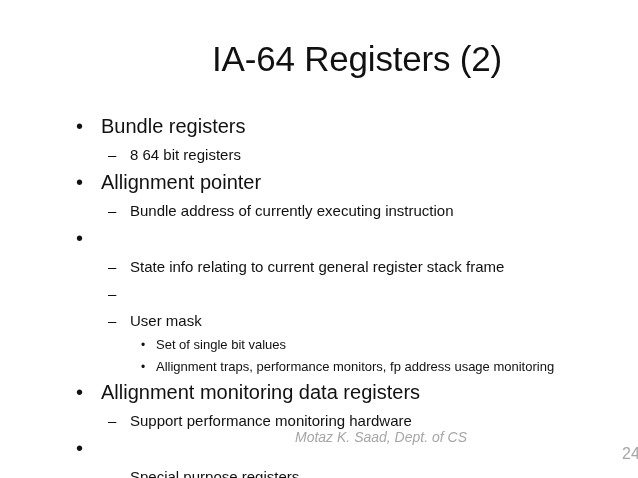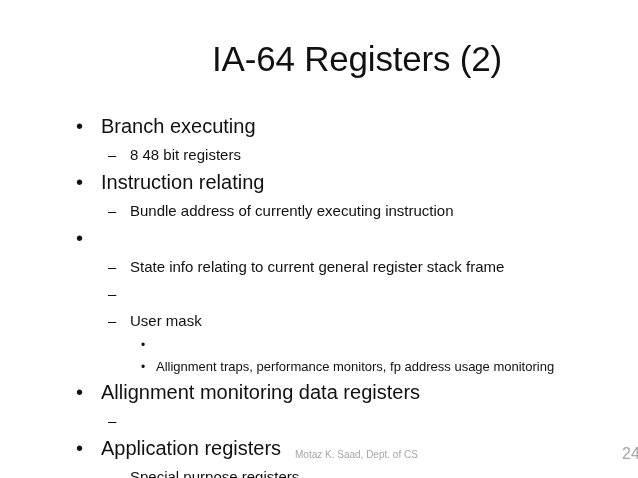--- a/index.html
+++ b/index.html
@@ -94,58 +94,59 @@
     font-size: 12px;
     line-height: 22px;
   }
 
   .marker { color: #111111; }
 
   
   .footer-text {
     position: absolute;
     left: 257px;
-    top: 448px;
-    font-size: 10px;
+    top: 430px;
+    font-size: 14px;
     line-height: 14px;
     color: #a6a6a6;
     white-space: nowrap;
+    font-style: italic;
   }
   .slide-number {
     position: absolute;
     left: 578px;
     top: 447px;
     width: 30px;
     text-align: center;
     font-size: 16px;
     line-height: 14px;
     color: #a6a6a6;
   }
 </style>
 </head>
 <body>
 
 <div class="slide">
 
   <div class="slide-title">IA-64 Registers (2)</div>
 
   <div class="body">
-      <div class="line lvl1"><span class="marker">•</span><span class="bullet-text">Branch executing</span></div>
-      <div class="line lvl2"><span class="marker">–</span><span class="bullet-text">8 48 bit registers</span></div>
-      <div class="line lvl1"><span class="marker">•</span><span class="bullet-text">Instruction relating</span></div>
+      <div class="line lvl1"><span class="marker">•</span><span class="bullet-text">Bundle registers</span></div>
+      <div class="line lvl2"><span class="marker">–</span><span class="bullet-text">8 64 bit registers</span></div>
+      <div class="line lvl1"><span class="marker">•</span><span class="bullet-text">Allignment pointer</span></div>
       <div class="line lvl2"><span class="marker">–</span><span class="bullet-text">Bundle address of currently executing instruction</span></div>
       <div class="line lvl1"><span class="marker">•</span></div>
       <div class="line lvl2"><span class="marker">–</span><span class="bullet-text">State info relating to current general register stack frame</span></div>
       <div class="line lvl2"><span class="marker">–</span></div>
       <div class="line lvl2"><span class="marker">–</span><span class="bullet-text">User mask</span></div>
-      <div class="line lvl3"><span class="marker">•</span></div>
+      <div class="line lvl3"><span class="marker">•</span><span class="bullet-text">Set of single bit values</span></div>
       <div class="line lvl3"><span class="marker">•</span><span class="bullet-text">Allignment traps, performance monitors, fp address usage monitoring</span></div>
       <div class="line lvl1"><span class="marker">•</span><span class="bullet-text">Allignment monitoring data registers</span></div>
-      <div class="line lvl2"><span class="marker">–</span></div>
-      <div class="line lvl1"><span class="marker">•</span><span class="bullet-text">Application registers</span></div>
+      <div class="line lvl2"><span class="marker">–</span><span class="bullet-text">Support performance monitoring hardware</span></div>
+      <div class="line lvl1"><span class="marker">•</span></div>
       <div class="line lvl2"><span class="marker">–</span><span class="bullet-text">Special purpose registers</span></div>
     </div>
 
   <div class="footer-text">Motaz K. Saad, Dept. of CS</div>
 
   <div class="slide-number">24</div>
 
 </div>
 
 </body></html>

